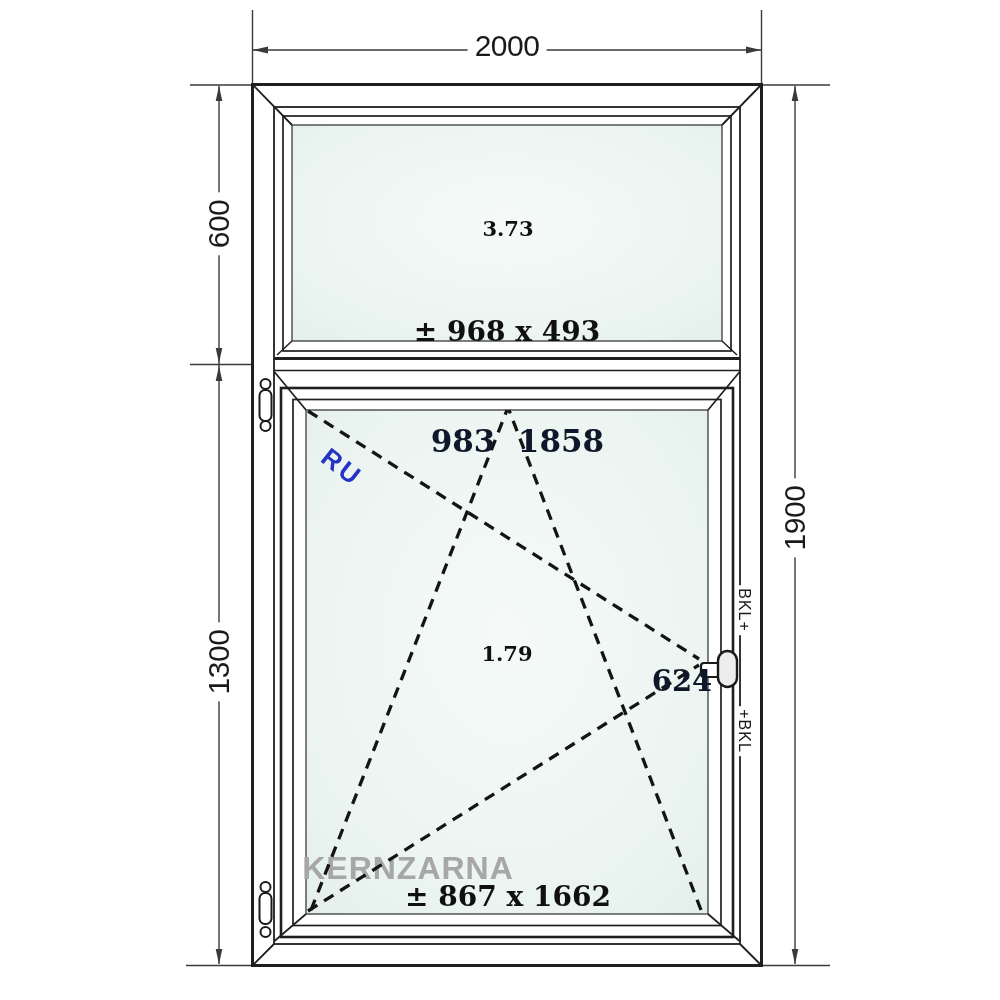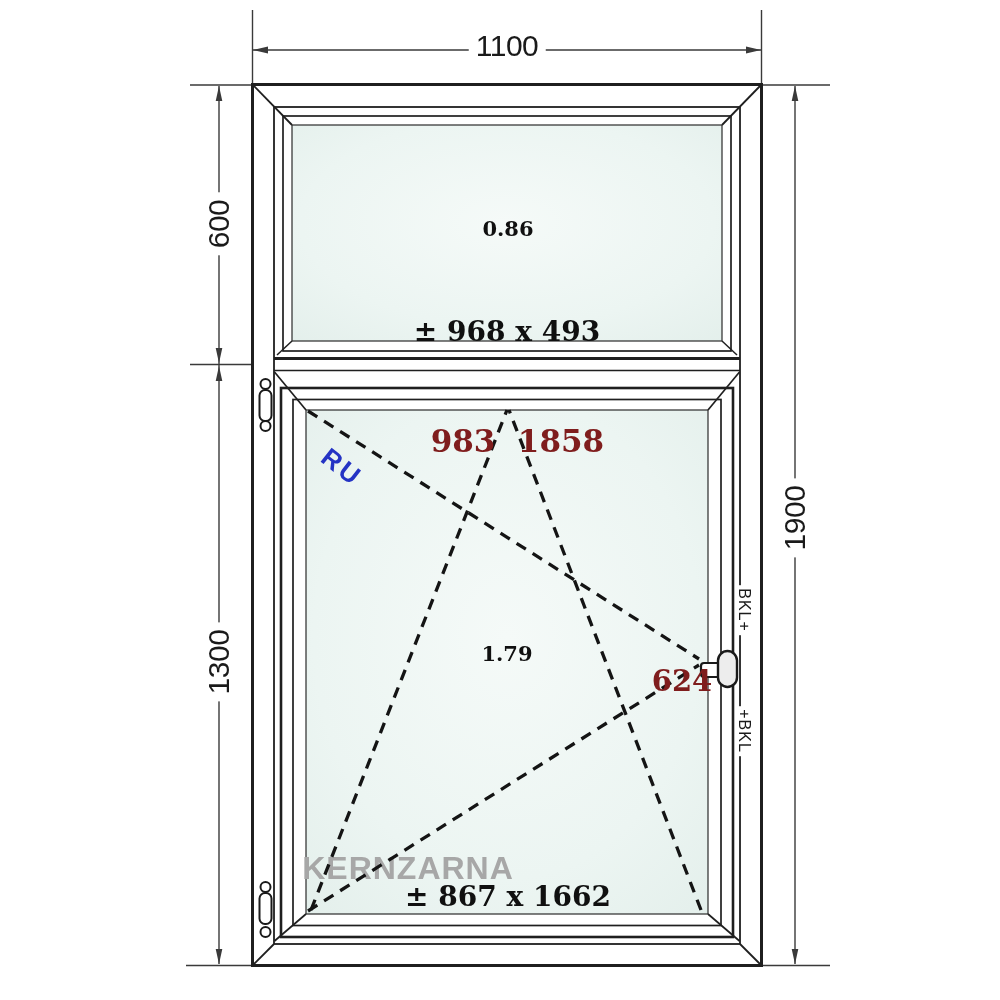--- a/index.html
+++ b/index.html
@@ -6,21 +6,21 @@
   .canvas{position:relative;width:1000px;height:1000px;background:#fff;overflow:hidden;
           font-family:"Liberation Sans",sans-serif;}
   .canvas svg{position:absolute;left:0;top:0;}
   .txt{position:absolute;transform:translate(-50%,-50%);white-space:nowrap;line-height:1;}
   .dim{font-family:"Liberation Sans",sans-serif;font-size:30px;color:#1a1a1a;
        background:#fff;padding:1px 7px;letter-spacing:-0.5px;}
   .dim.v{transform:translate(-50%,-50%) rotate(-90deg);}
   .serif{font-family:"DejaVu Serif",serif;font-weight:bold;color:#101010;}
   .label{font-size:21px;}
   .gsize{font-size:28px;}
-  .red{color:#7f1d1d;font-size:31px;text-align:center;}
+  .red{color:#0f172a;font-size:31px;text-align:center;}
   .red.small{font-size:29px;}
   .ru{font-family:"Liberation Sans",sans-serif;font-weight:bold;font-size:26px;color:#2433c4;
       letter-spacing:3px;transform:translate(-50%,-50%) rotate(38deg);}
   .bkl{font-size:16px;color:#1a1a1a;background:#fff;padding:3px 0;
        writing-mode:vertical-rl;text-orientation:mixed;letter-spacing:1px;}
 </style>
 </head>
 <body>
 
 <div class="canvas">
@@ -111,26 +111,26 @@
     <rect x="259.5" y="390" width="12" height="31" rx="5.5"></rect>
     <circle cx="265.5" cy="426" r="5"></circle>
   </g>
   <g stroke="#1a1a1a" fill="#ffffff" stroke-width="2">
     <circle cx="265.5" cy="887" r="5"></circle>
     <rect x="259.5" y="893" width="12" height="31" rx="5.5"></rect>
     <circle cx="265.5" cy="932" r="5"></circle>
   </g>
 </svg>
 
-<div class="txt dim" style="left:507px;top:46px;">1100</div>
+<div class="txt dim" style="left:507px;top:46px;">2000</div>
 <div class="txt dim v" style="left:219px;top:224px;">600</div>
 <div class="txt dim v" style="left:219px;top:662px;">1300</div>
 <div class="txt dim v" style="left:795px;top:518px;">1900</div>
 
-<div class="txt serif label" style="left:508px;top:228px;">0.86</div>
+<div class="txt serif label" style="left:508px;top:228px;">3.73</div>
 <div class="txt serif gsize" style="left:507px;top:332px;">± 968 x 493</div>
 
 <div class="txt serif red" style="left:463px;top:441px;">983</div>
 <div class="txt serif red" style="left:561px;top:441px;">1858</div>
 
 <div class="txt ru" style="left:342px;top:467px;">RU</div>
 
 <div class="txt serif label" style="left:507px;top:653px;">1.79</div>
 <div class="txt serif red small" style="left:682px;top:681px;">624</div>
 <div class="txt serif gsize" style="left:508px;top:897px;">± 867 x 1662</div>

